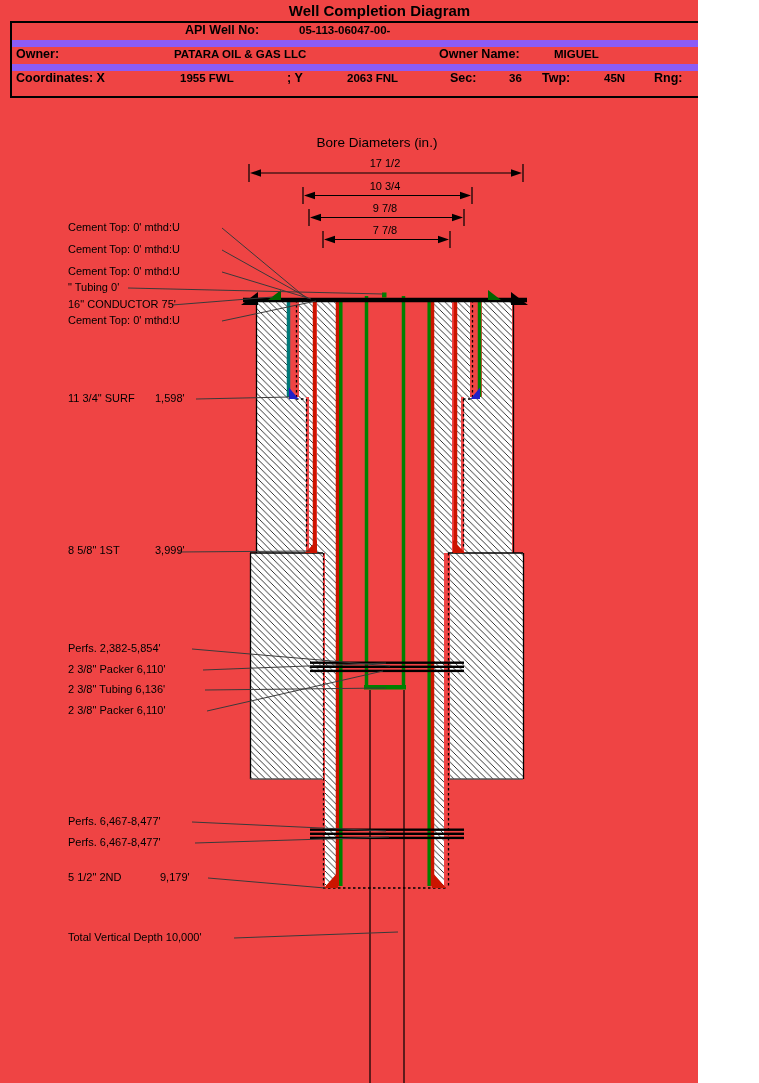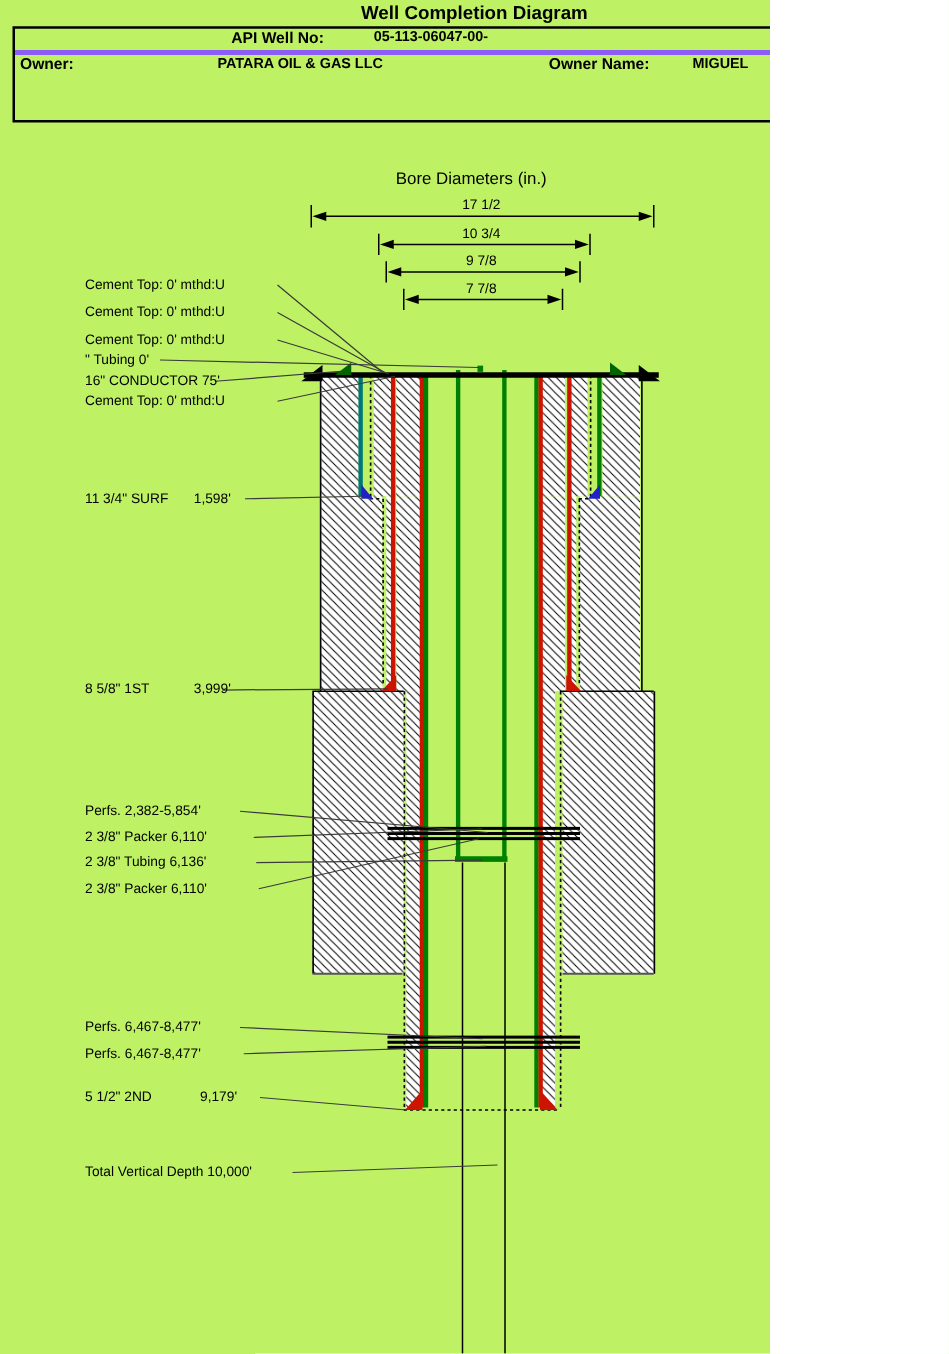--- a/index.html
+++ b/index.html
@@ -1,21 +1,21 @@
 <!DOCTYPE html>
 <html style="--casing-green: #008000; --conductor-teal: #007878; --cement-red: #cc1400; --shoe-blue: #2020c8;"><head>
 <meta charset="utf-8">
 <style>
   html,body{margin:0;padding:0;background:#fff;}
-  .page{position:relative;width:616px;height:1083px;background:#bef264;
+  .page{position:relative;width:698px;height:1083px;background:#ef4444;
         font-family:"Liberation Sans", sans-serif;color:#000;overflow:hidden;}
   .abs{position:absolute;white-space:pre;}
   #doc-title{top:2px;left:0;width:759px;text-align:center;font-size:15px;font-weight:bold;}
   .hdr-table{position:absolute;left:10px;top:21px;width:735px;height:73px;border:2px solid #000;}
-  .hdr-row{position:relative;border-top:4px solid #8b5cf6;height:17px;}
+  .hdr-row{position:relative;border-top:7px solid #8b5cf6;height:17px;}
   .hdr-row:first-child{border-top:none;text-align:right;}
   .hdr-row .abs{top:1px;font-size:11.5px;font-weight:bold;}
   .hdr-row .lbl{font-weight:bold;font-size:12.5px;top:0px;}
   #note-line{top:100px;left:0;width:759px;text-align:center;font-size:10.5px;}
   svg text{font-family:"Liberation Sans",sans-serif;fill:#000;}
   .ann{font-size:11px;}
   .dim-label{font-size:11px;text-anchor:middle;}
   .bore-title{font-size:13.5px;text-anchor:middle;}
   .teal-line{stroke:var(--conductor-teal);stroke-width:3.5;}
   .green-line{stroke:var(--casing-green);stroke-width:3.5;}
@@ -39,20 +39,32 @@
     <div class="hdr-row">
       <span class="abs lbl" style="left:173px">API Well No:</span>
       <span class="abs" style="left:287px">05-113-06047-00-</span>
     </div>
     <div class="hdr-row">
       <span class="abs lbl" style="left:4px">Owner:</span>
       <span class="abs" style="left:162px">PATARA OIL &amp; GAS LLC</span>
       <span class="abs lbl" style="left:427px">Owner Name:</span>
       <span class="abs" style="left:542px">MIGUEL</span>
     </div>
+    <div class="hdr-row">
+      <span class="abs lbl" style="left:4px">Coordinates: X</span>
+      <span class="abs" style="left:168px">1955 FWL</span>
+      <span class="abs lbl" style="left:275px">; Y</span>
+      <span class="abs" style="left:335px">2063 FNL</span>
+      <span class="abs lbl" style="left:438px">Sec:</span>
+      <span class="abs" style="left:497px">36</span>
+      <span class="abs lbl" style="left:530px">Twp:</span>
+      <span class="abs" style="left:592px">45N</span>
+      <span class="abs lbl" style="left:642px">Rng:</span>
+      <span class="abs" style="left:698px">15W</span>
+    </div>
   </div>
 
 
   <svg width="759" height="1083" viewBox="0 0 759 1083" style="position:absolute;left:0;top:0">
     <defs>
       <pattern id="hatch" width="6.5" height="6.5" patternUnits="userSpaceOnUse">
         <rect width="6.5" height="6.5" fill="#fff"></rect>
         <path d="M0,0 l6.5,6.5 M-1.5,5 l3,3 M5,-1.5 l3,3" stroke="#000" stroke-width="0.8"></path>
       </pattern>
     </defs>

